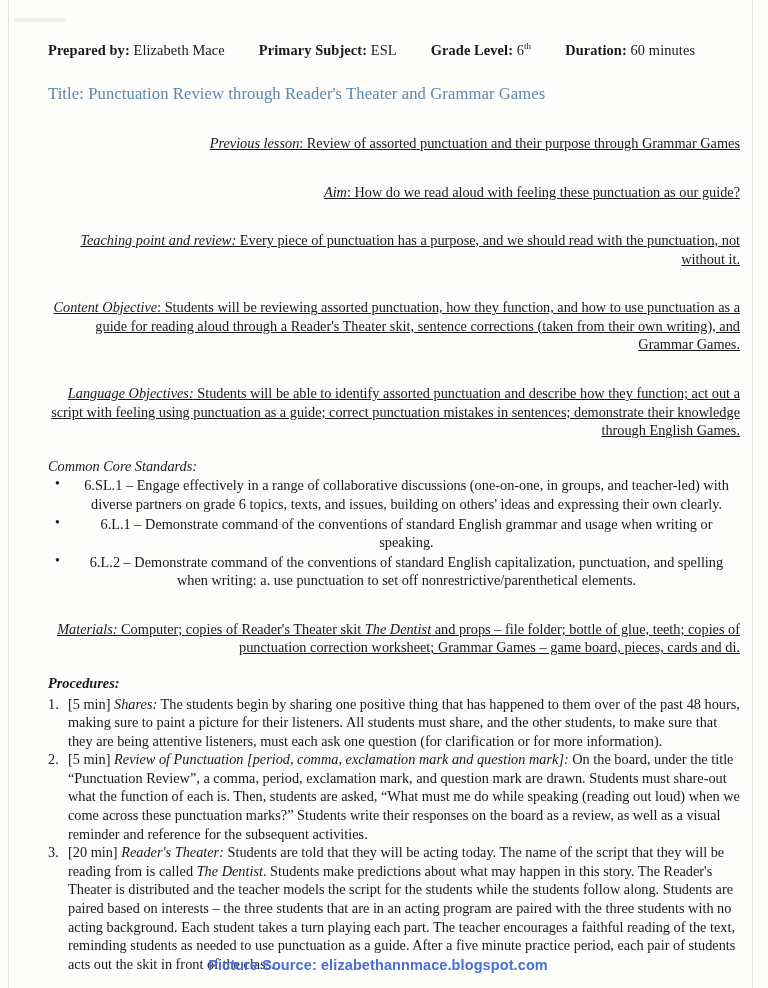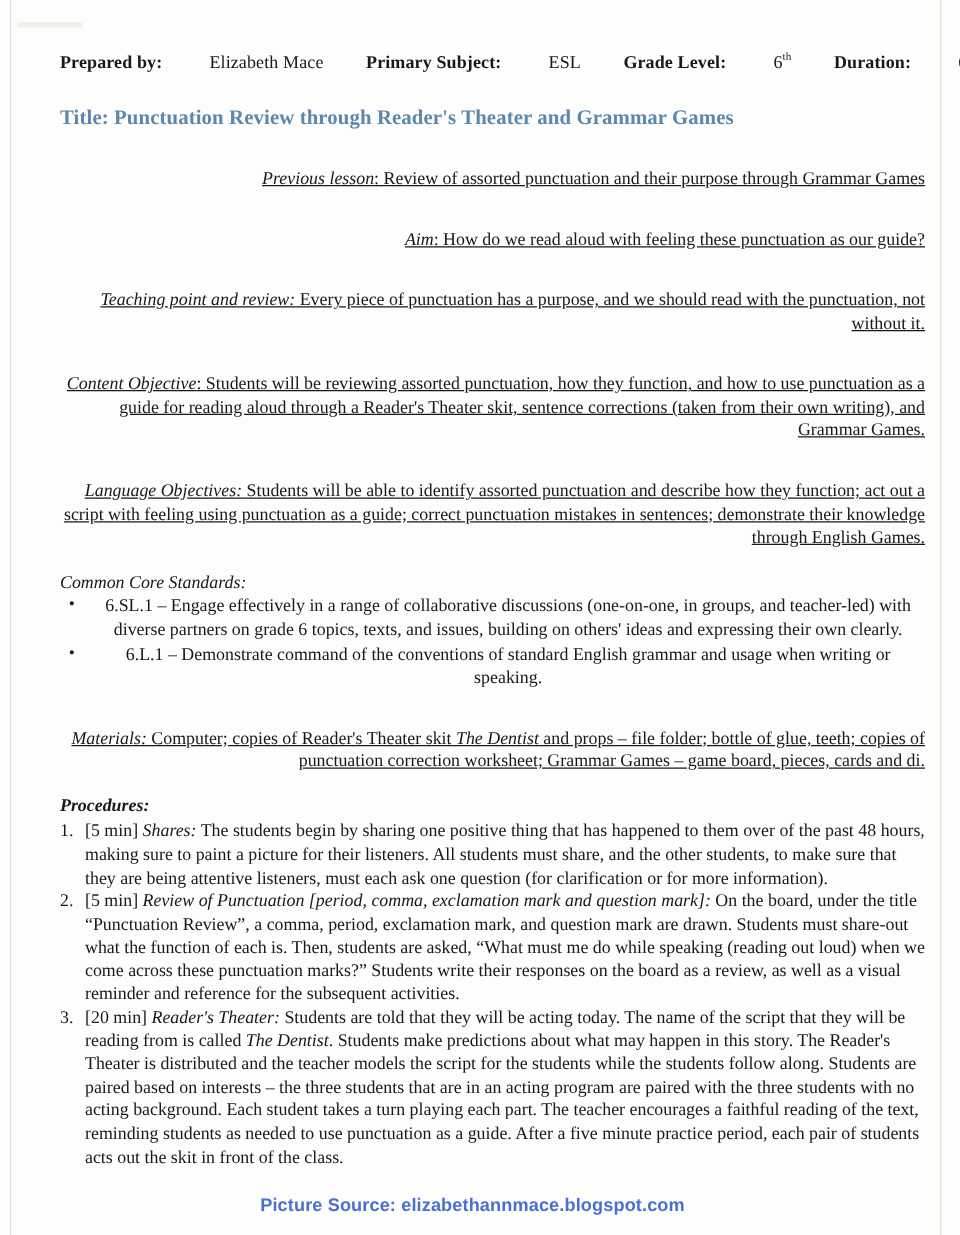--- a/index.html
+++ b/index.html
@@ -59,32 +59,32 @@
     padding-top: 42px;
     font-size: 14.4px;
     letter-spacing: 0.1px;
     white-space: nowrap;
   }
   .meta-item { margin-right: 34px; }
   .meta-item:last-child { margin-right: 0; }
   .meta-label {
     font-weight: bold;
   }
-  .meta-value { font-weight: normal; margin-left: 34px; }
+  .meta-value { font-weight: normal; }
   .meta-value sup {
     font-size: 0.62em;
     vertical-align: super;
     line-height: 0;
   }
 
   
   .doc-title {
     margin-top: 25px;
     font-size: 16.6px;
-    font-weight: bold;
+    font-weight: normal;
     color: #5d87ab;
     letter-spacing: 0.1px;
   }
 
   
   .para {
     margin-top: 30px;
     font-size: 14.3px;
     line-height: 1.30;
     text-align: right;
@@ -216,20 +216,21 @@
     </p>
 
     <p class="para">
       <span class="lead">Language Objectives:</span><span> Students will be able to identify assorted punctuation and describe how they function; act out a script with feeling using punctuation as a guide; correct punctuation mistakes in sentences; demonstrate their knowledge through English Games.</span>
     </p>
 
     <div class="section-head">Common Core Standards:</div>
     <ul class="std-list">
       <li>6.SL.1 – Engage effectively in a range of collaborative discussions (one-on-one, in groups, and teacher-led) with diverse partners on grade 6 topics, texts, and issues, building on others' ideas and expressing their own clearly.</li>
       <li>6.L.1 – Demonstrate command of the conventions of standard English grammar and usage when writing or speaking.</li>
+      <li>6.L.2 – Demonstrate command of the conventions of standard English capitalization, punctuation, and spelling when writing: a. use punctuation to set off nonrestrictive/parenthetical elements.</li>
     </ul>
 
     <p class="para">
       <span class="lead">Materials:</span><span> Computer; copies of Reader's Theater skit </span><em>The Dentist</em><span> and props – file folder; bottle of glue, teeth; copies of punctuation correction worksheet; Grammar Games – game board, pieces, cards and di.</span>
     </p>
 
     <div class="section-head bold">Procedures:</div>
     <ol class="proc-list">
       <li>
         <span>[5 min] </span><span class="proc-title">Shares:</span><span> The students begin by sharing one positive thing that has happened to them over of the past 48 hours, making sure to paint a picture for their listeners.  All students must share, and the other students, to make sure that they are being attentive listeners, must each ask one question (for clarification or for more information).</span>

